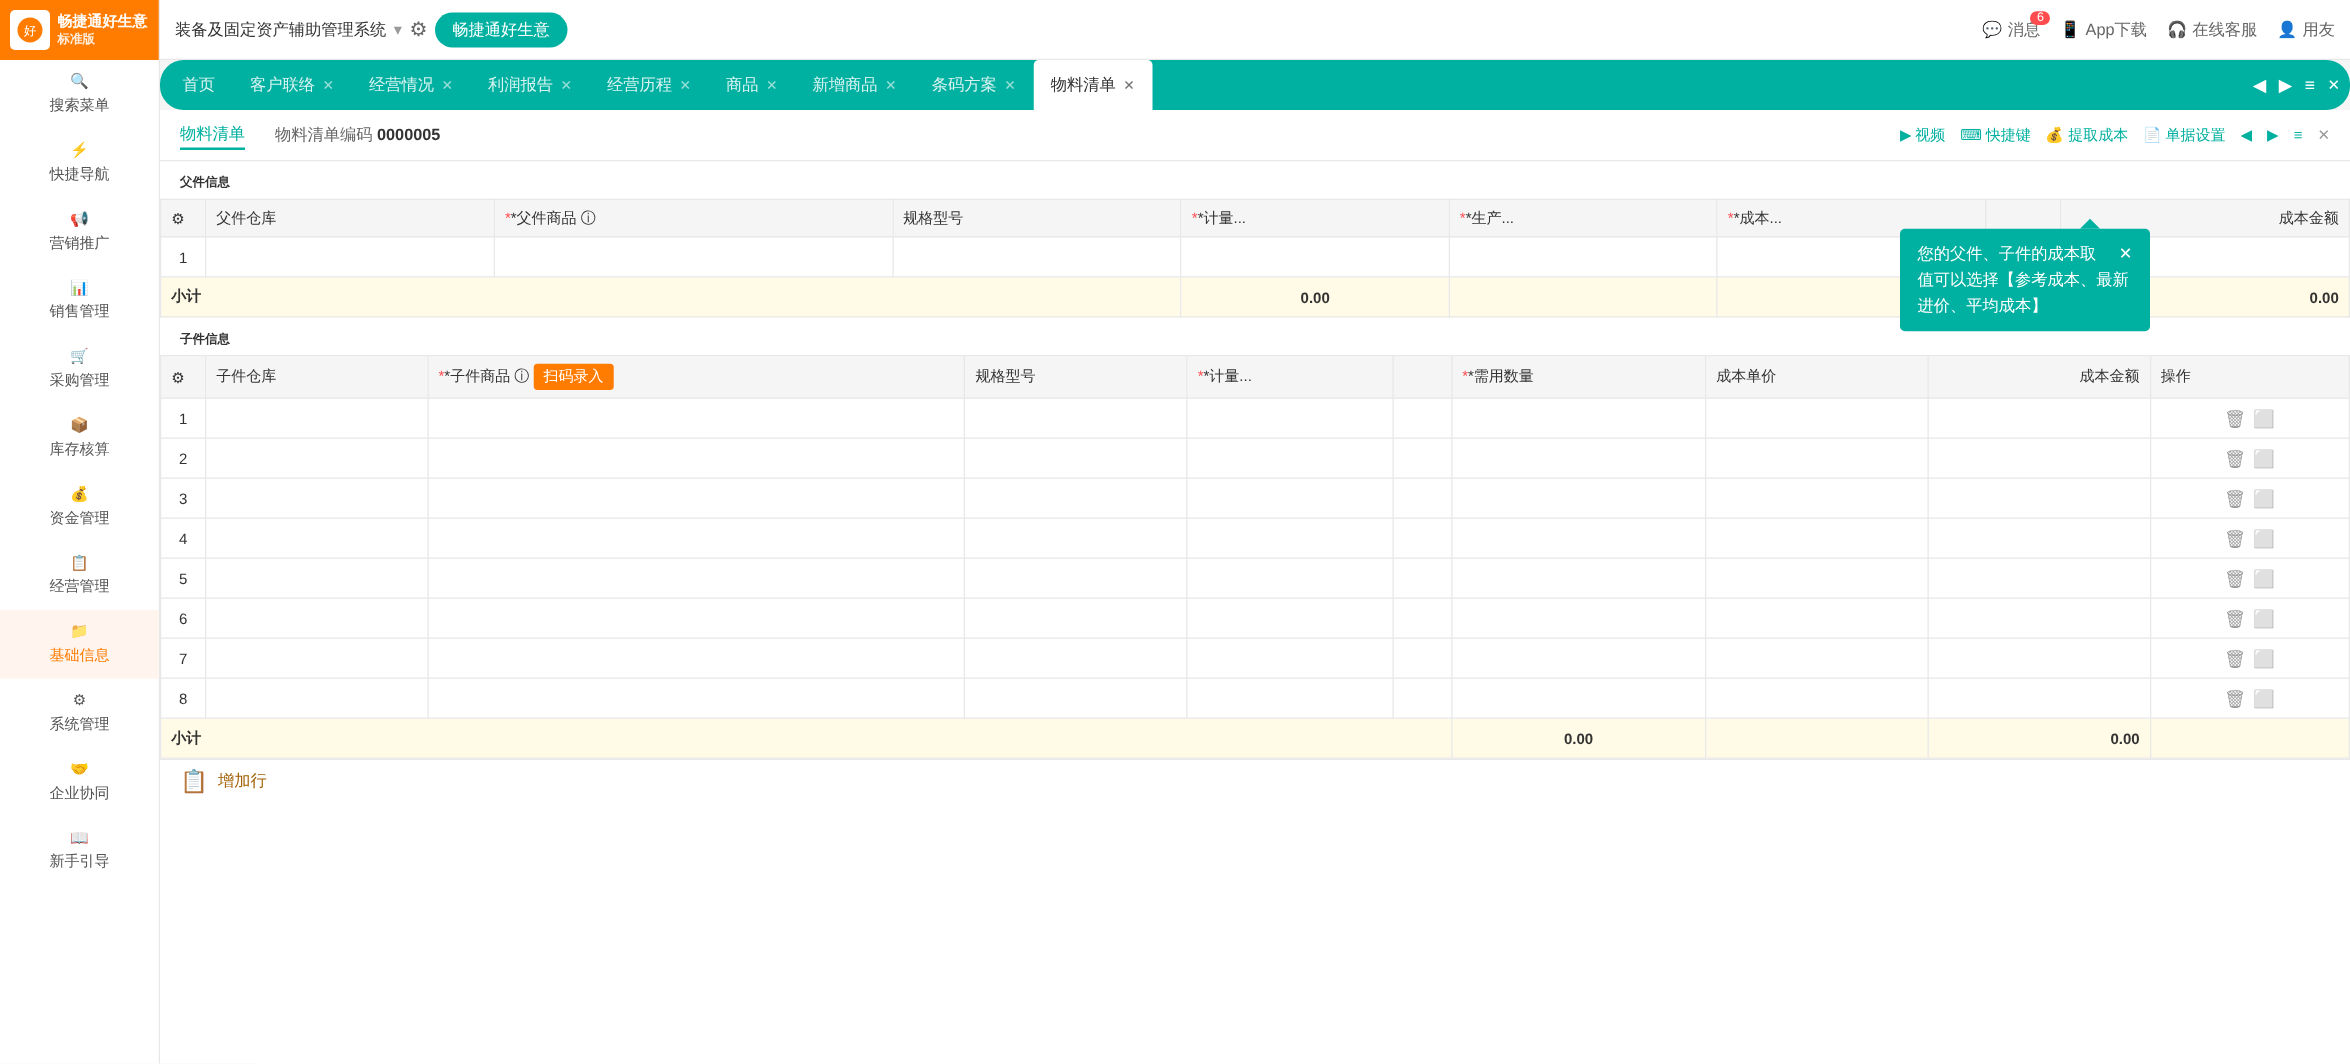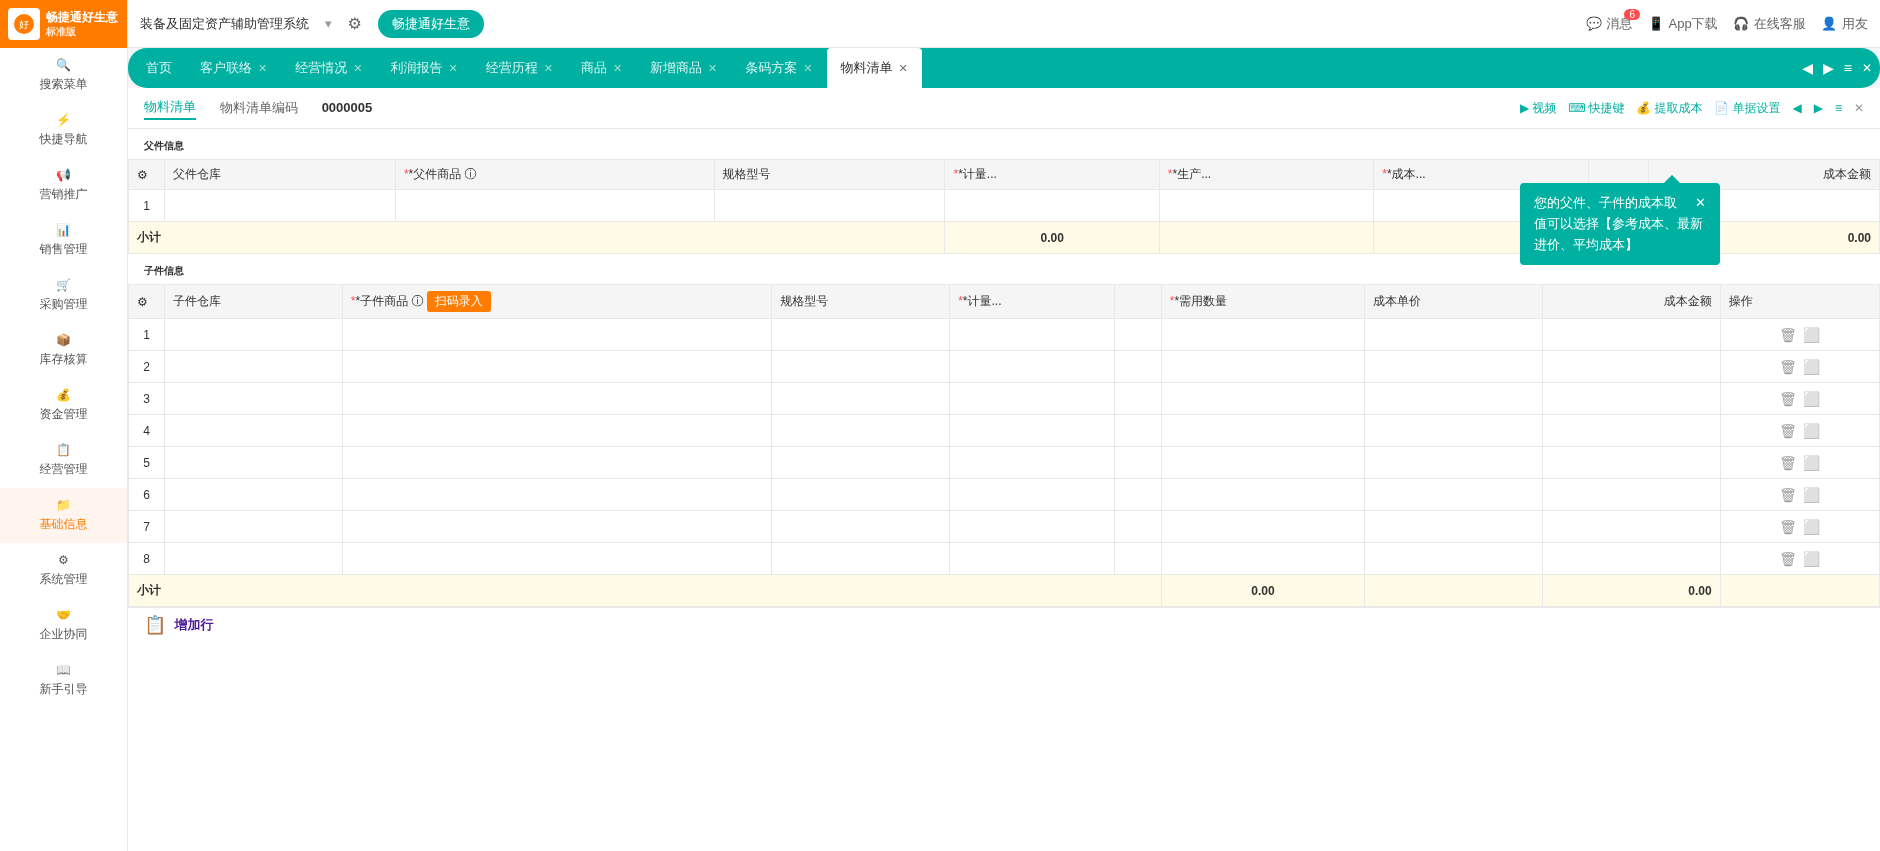--- a/index.html
+++ b/index.html
@@ -11,21 +11,21 @@
     .sidebar-logo-icon { width: 32px; height: 32px; background: #fff; border-radius: 4px; display: flex; align-items: center; justify-content: center; }
     .sidebar-logo-icon svg { width: 24px; height: 24px; }
     .sidebar-logo-text { font-size: 12px; font-weight: bold; line-height: 1.3; }
     .sidebar-item { display: flex; flex-direction: column; align-items: center; padding: 10px 4px; cursor: pointer; color: #555; font-size: 12px; gap: 4px; }
     .sidebar-item.active { color: #ff7c00; background: #fff5ee; }
 
     
     .main { flex: 1; display: flex; flex-direction: column; overflow: hidden; }
 
     
-    .topbar { height: 48px; background: #fff; border-bottom: 1px solid #e8e8e8; display: flex; align-items: center; padding: 0 12px; gap: 16px; }
+    .topbar { height: 48px; background: #fff; border-bottom: 1px solid #e8e8e8; display: flex; align-items: center; padding: 0 12px; gap: 6px; }
     .topbar-btn { background: #00b0a0; color: #fff; border: none; padding: 5px 14px; border-radius: 16px; cursor: pointer; font-size: 13px; }
     .topbar-badge { position: relative; }
     .badge-num { position: absolute; top: -6px; right: -8px; background: #ff4d4f; color: #fff; border-radius: 8px; font-size: 10px; padding: 0 4px; min-width: 16px; text-align: center; }
 
     
     .nav-tabs { height: 40px; background: #00b0a0; display: flex; align-items: center; padding: 0 4px; overflow: hidden; border-radius: 19px; }
     .nav-tab { padding: 0 14px; height: 40px; display: flex; align-items: center; color: rgba(255,255,255,0.85); cursor: pointer; font-size: 13px; gap: 6px; white-space: nowrap; }
     .nav-tab.active { background: #fff; color: #333; border-radius: 4px 4px 0 0; }
     .nav-tab .close-x { font-size: 11px; opacity: 0.7; }
     .nav-tab-home { background: transparent; }
@@ -217,21 +217,21 @@
       <span class="page-close">✕</span>
     </div>
   </div>
 
   <div class="content-area" style="position:relative;">
 
     <div class="sub-header">
       <span class="sub-tab active">物料清单</span>
       <span class="sub-tab">
         <span>物料清单编码</span>
-        <span style="margin-left:20px;color:#333;font-weight:bold;">0000005</span>
+        <span style="margin-left:0;color:#333;font-weight:bold;">0000005</span>
       </span>
       <div class="sub-header-right">
         <span>
           <span>▶</span>
           <span>视频</span>
         </span>
         <span>
           <span>⌨</span>
           <span>快捷键</span>
         </span>
@@ -454,17 +454,17 @@
     <td class="amount" style="text-align:center;">0.00</td>
     <td></td>
     <td class="amount" style="text-align:right;">0.00</td>
     <td></td>
   </tr>
         </tbody>
     </table>
 
     <div class="bottom-bar">
       <span style="font-size:18px;color:#00b0a0;cursor:pointer;">📋</span>
-      <span style="color:#4c1d95;font-size:13px;cursor:pointer;font-weight:bold;">增加行</span>
+      <span style="color:#a16207;font-size:13px;cursor:pointer;">增加行</span>
     </div>
 
   </div>
 </div>
 
 </body></html>

